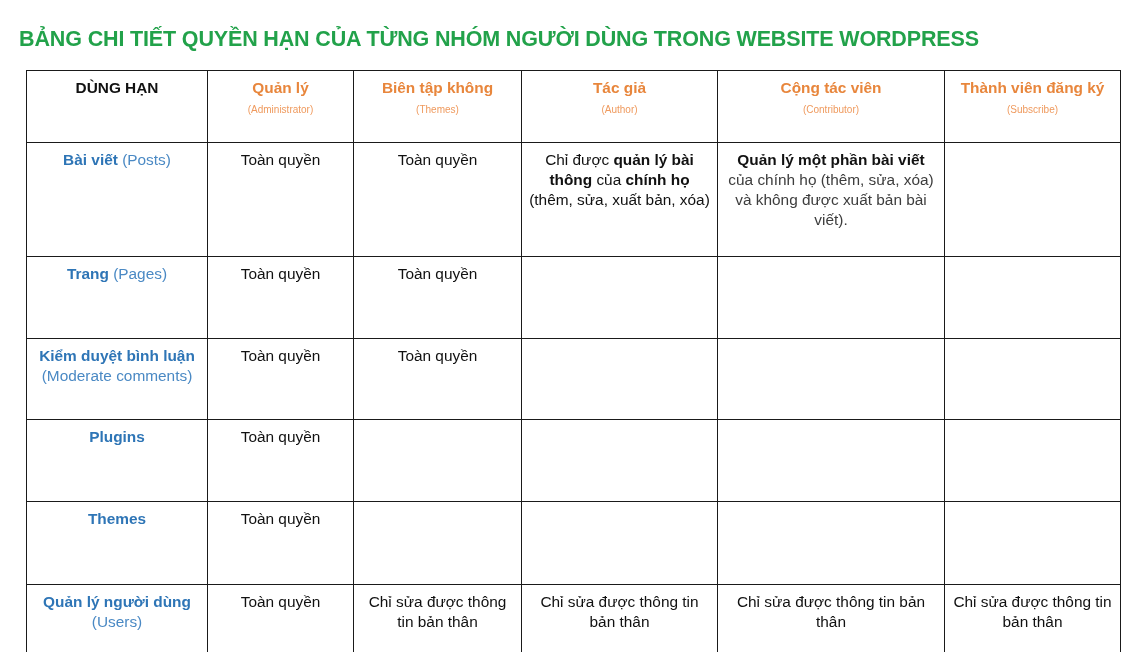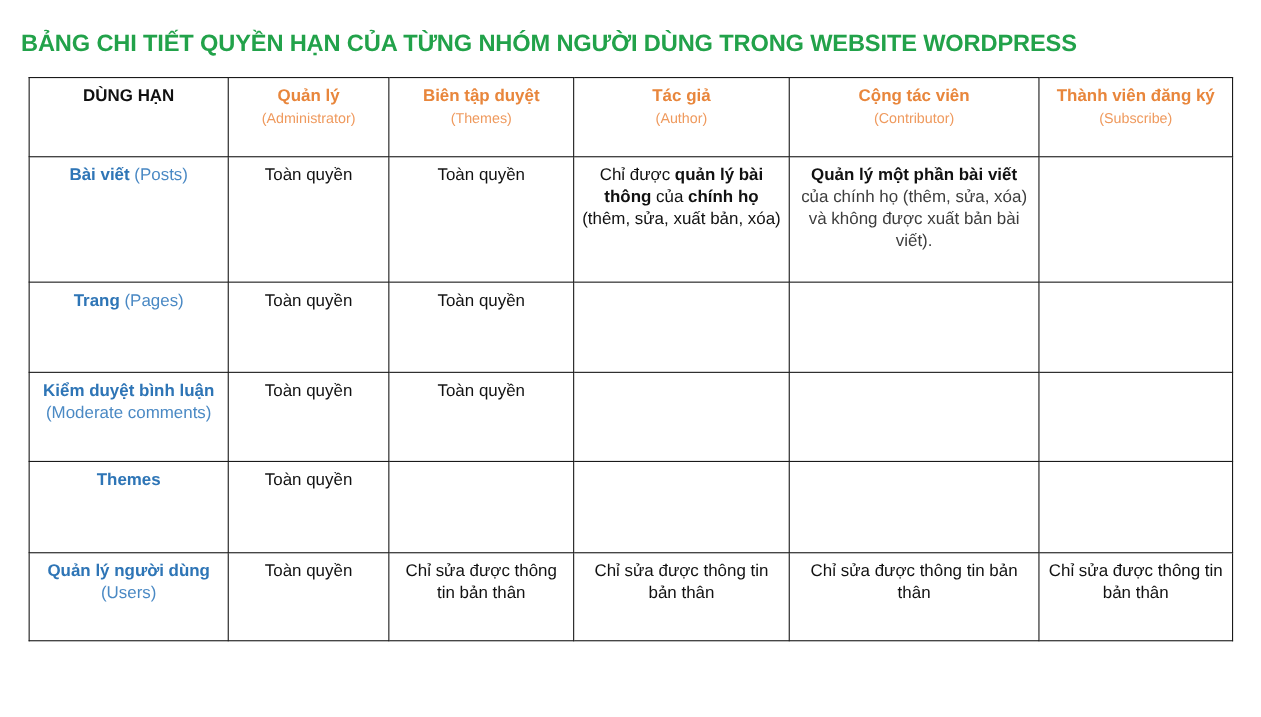--- a/index.html
+++ b/index.html
@@ -90,21 +90,21 @@
     font-size: 15.6px;
   }
   .hdr-vi {
     color: #e8863c;
     font-weight: bold;
     font-size: 15.4px;
   }
   .hdr-en {
     color: #ef9a5e;
     font-weight: normal;
-    font-size: 13px;
+    font-size: 10px;
     text-align: right;
   }
   .b { font-weight: bold; }
   .g { color: #3d3d3d; }
 </style>
 </head>
 <body>
 
 <div class="page">
 
@@ -122,21 +122,21 @@
       </colgroup>
       <tbody>
 
         <tr class="r-head">
           <td class="firstcell">DÙNG HẠN</td>
           <td>
             <span class="hdr-vi">Quản lý</span><br>
             <span class="hdr-en">(Administrator)</span>
           </td>
           <td>
-            <span class="hdr-vi">Biên tập duyệt</span><br>
+            <span class="hdr-vi">Biên tập không</span><br>
             <span class="hdr-en">(Themes)</span>
           </td>
           <td>
             <span class="hdr-vi">Tác giả</span><br>
             <span class="hdr-en">(Author)</span>
           </td>
           <td>
             <span class="hdr-vi">Cộng tác viên</span><br>
             <span class="hdr-en">(Contributor)</span>
           </td>
@@ -175,20 +175,31 @@
             <span class="lbl-vi">Kiểm duyệt bình luận</span>
             <span class="lbl-en">(Moderate comments)</span>
           </td>
           <td>Toàn quyền</td>
           <td class="rowlabel">Toàn quyền</td>
           <td></td>
           <td></td>
           <td></td>
         </tr>
 
+        <tr class="r3">
+          <td class="rowlabel">
+            <span class="lbl-vi">Plugins</span>
+            <span class="lbl-en"></span>
+          </td>
+          <td>Toàn quyền</td>
+          <td></td>
+          <td></td>
+          <td></td>
+          <td></td>
+        </tr>
 
         <tr class="r4">
           <td class="rowlabel">
             <span class="lbl-vi">Themes</span>
             <span class="lbl-en"></span>
           </td>
           <td>Toàn quyền</td>
           <td></td>
           <td></td>
           <td></td>

